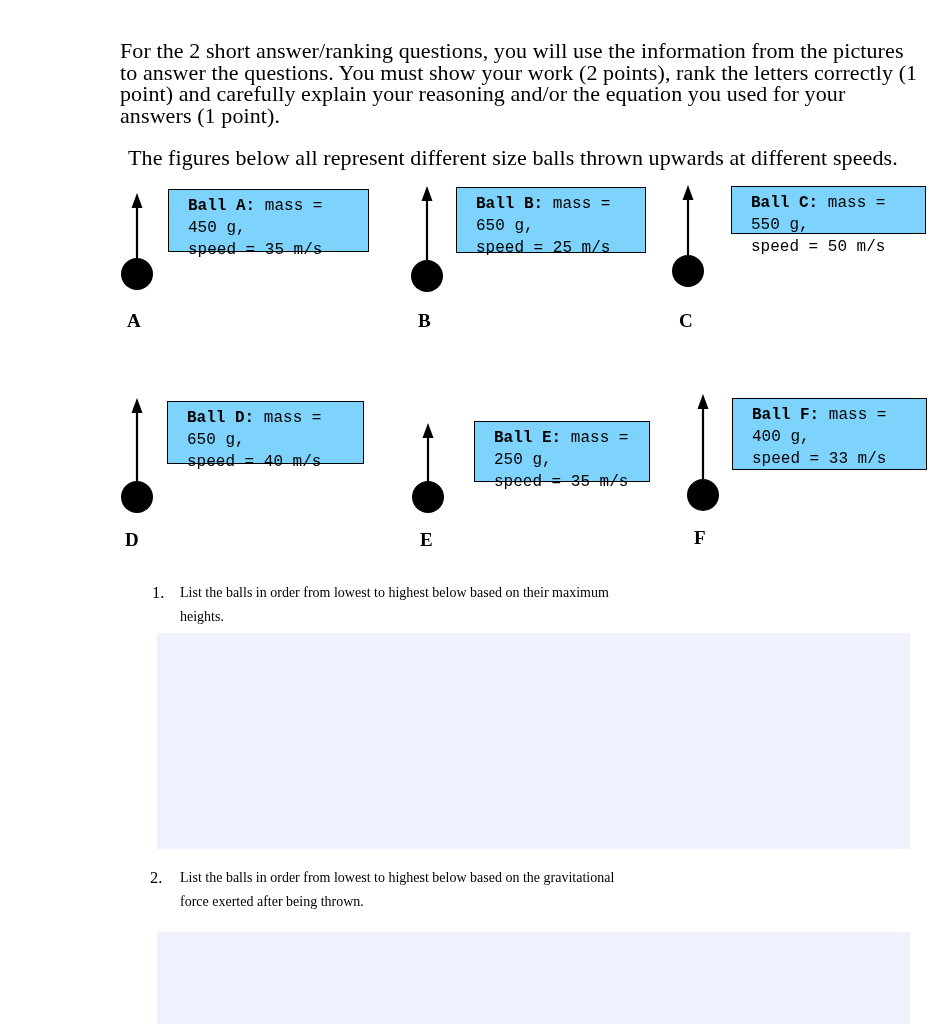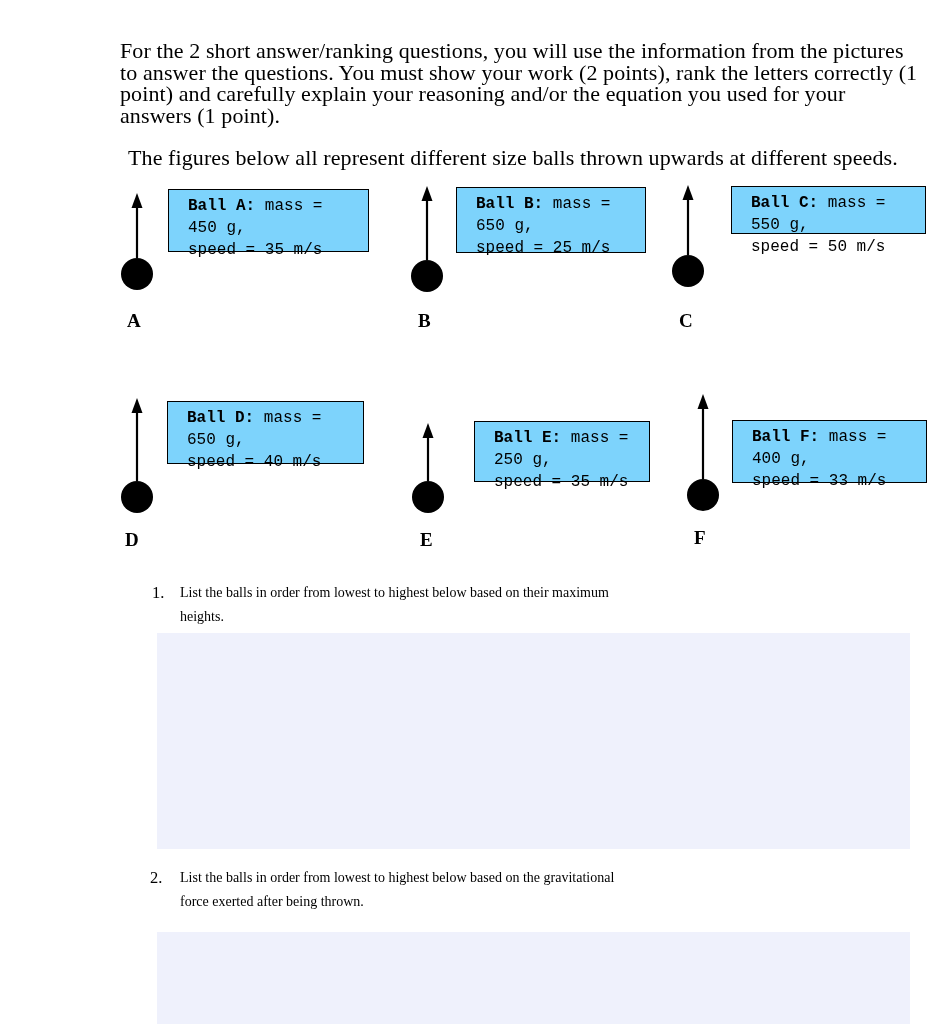--- a/index.html
+++ b/index.html
@@ -126,21 +126,21 @@
 </div>
 
 <div class="abs ball-letter" style="left:420px; top:529px;">E</div>
 
 <svg class="abs figure-svg" style="left:685px; top:394px;" width="36" height="119">
   <polygon points="18,0 12.5,15 23.5,15" fill="#000"></polygon>
   <line x1="18" y1="10" x2="18" y2="85" stroke="#000" stroke-width="2.2"></line>
   <circle cx="18" cy="101" r="16" fill="#000"></circle>
 </svg>
 
-<div class="abs info-box" style="left:732px; top:420px; width:195px; height:63px;">
+<div class="abs info-box" style="left:732px; top:398px; width:195px; height:72px;">
   <span class="bold">Ball F:</span>
   <span>mass = 400 g,</span><br>
   <span>speed = 33 m/s</span>
 </div>
 
 <div class="abs ball-letter" style="left:694px; top:527px;">F</div>
 
 <div class="abs q-number" style="left:152px; top:581px;">1.</div>
 <div class="abs q-text" style="left:180px; top:581px; width:640px;">List the balls in order from lowest to highest below based on their maximum
 heights.</div>

